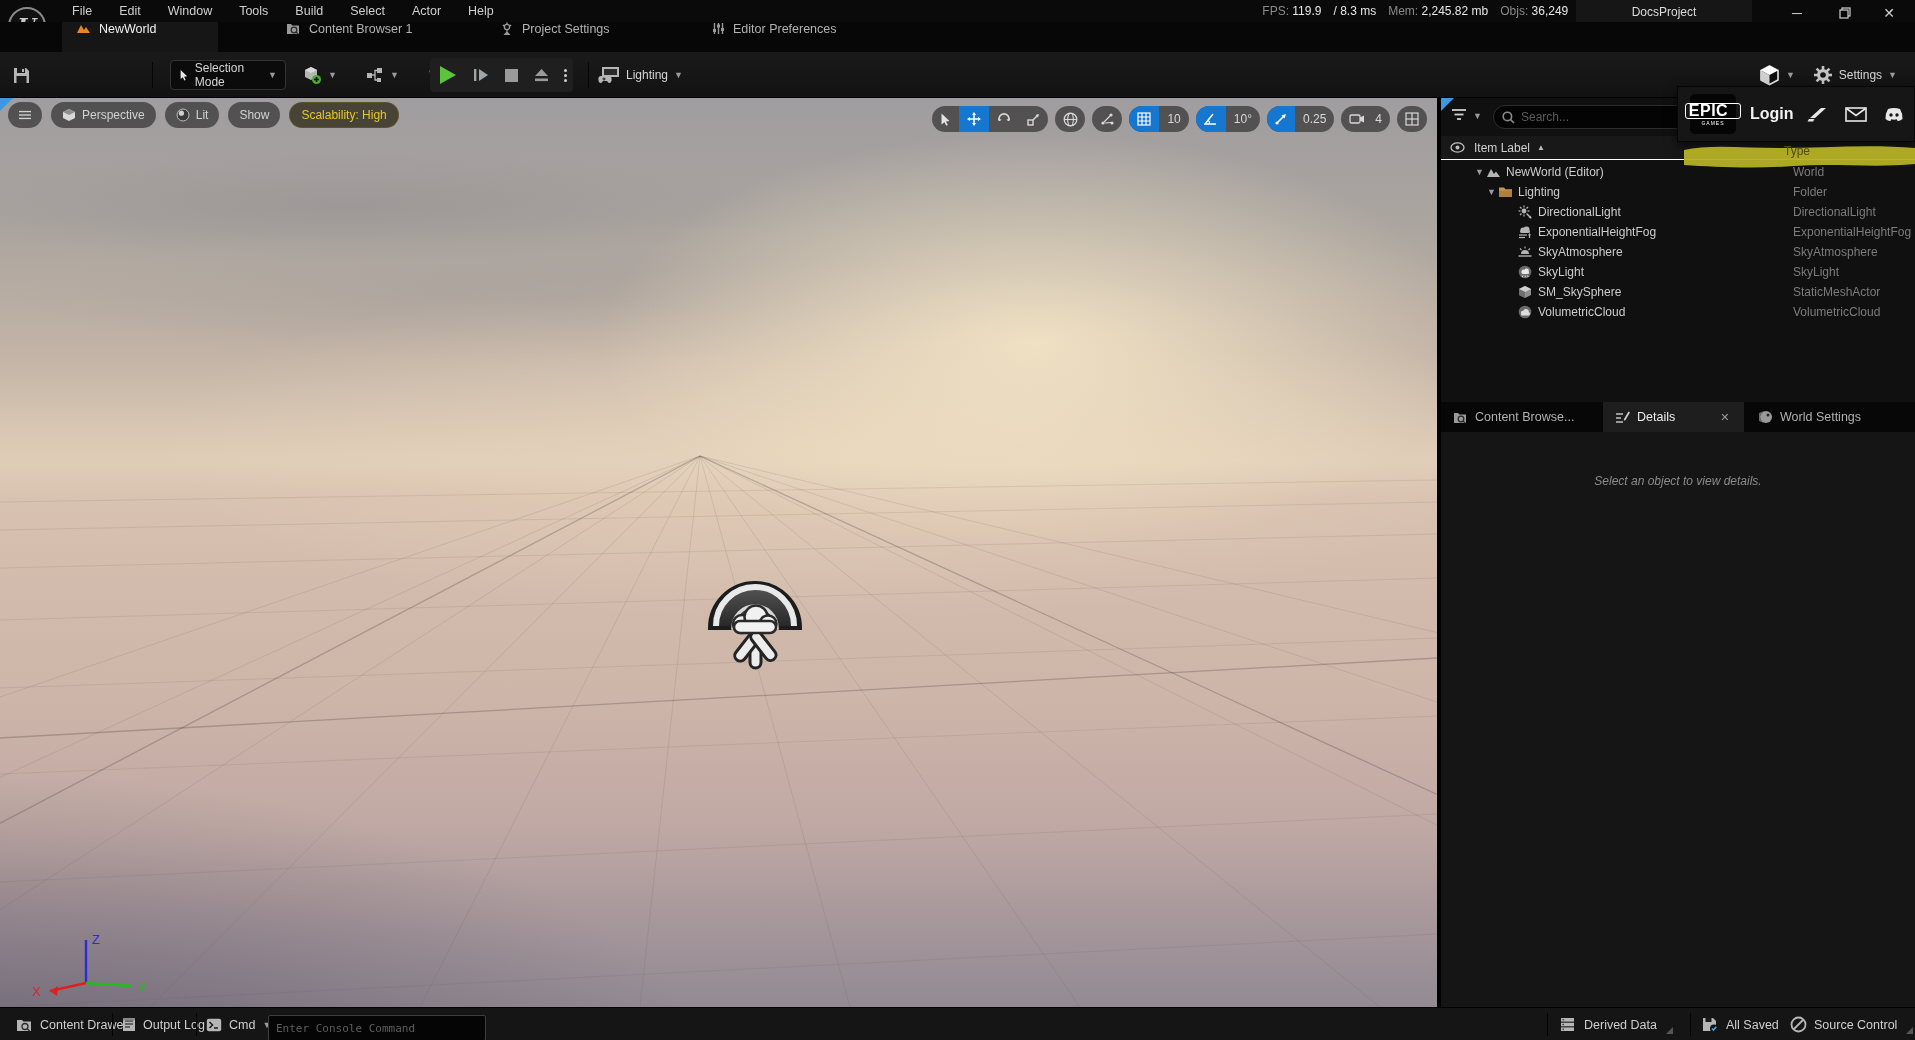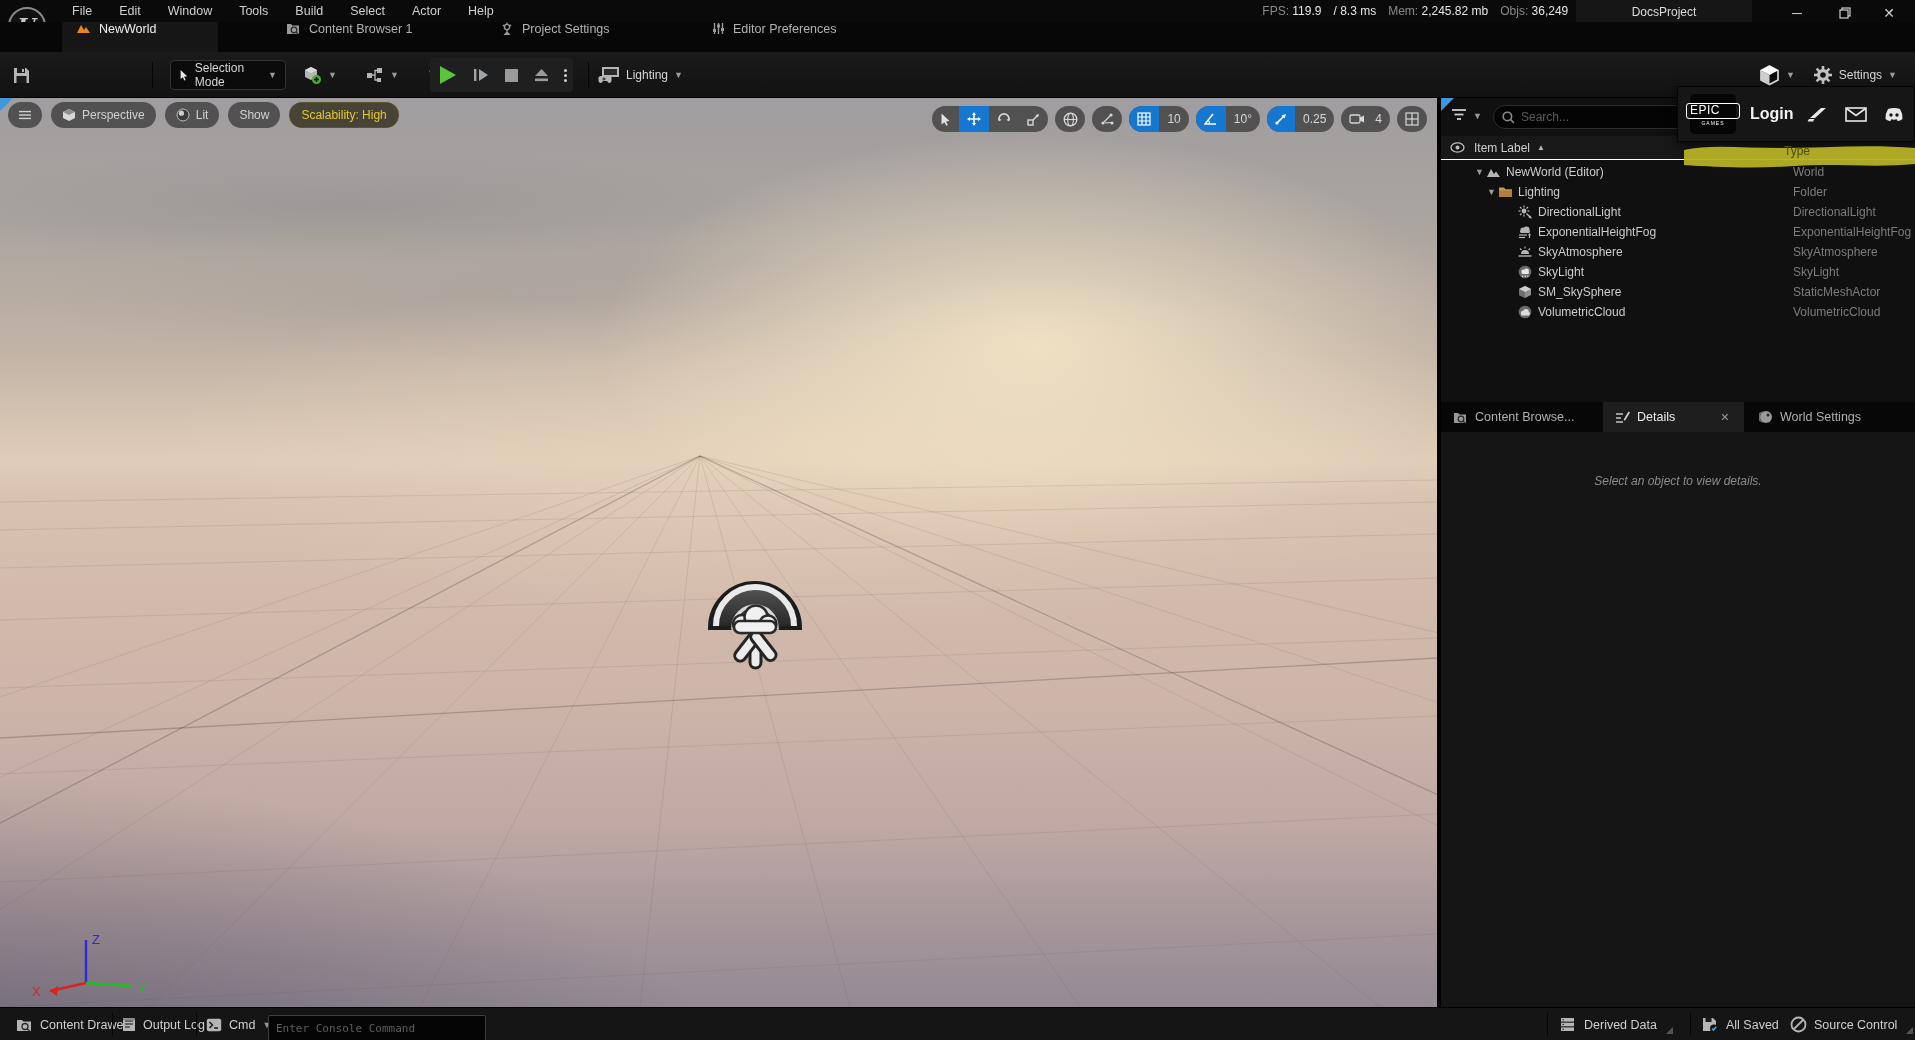--- a/index.html
+++ b/index.html
@@ -100,22 +100,22 @@
   .p-tab.active { background:#1e1e1e; color:#ececec; }
   #details-body { left:0; top:334px; width:474px; height:575px; background:#151515; }
   #details-empty { width:100%; text-align:center; padding-top:42px; color:#8b8b8b; font-style:italic; font-size:12px; }
 
   
   #login-overlay { left:1677px; top:86px; width:238px; height:56px; background:#161616;
                    border:1px solid #060606; box-shadow:0 4px 10px rgba(0,0,0,0.6);
                    display:flex; align-items:center; }
   #epic-badge { width:46px; height:40px; background:#050505; border-radius:5px; margin-left:12px;
                 display:flex; flex-direction:column; align-items:center; justify-content:center; color:#fff; }
-  #epic-badge .l1 { font-weight:normal; font-size:12px; letter-spacing:0.5px; border:1.5px solid #fff;
-                    border-radius:3px; padding:0px 19px 1px 3px; line-height:13px; }
+  #epic-badge .l1 { font-weight:bold; font-size:16px; letter-spacing:0.5px; border:1.5px solid #fff;
+                    border-radius:3px; padding:0px 12px 1px 3px; line-height:13px; }
   #epic-badge .l2 { font-size:5px; letter-spacing:1px; margin-top:1px; }
   #login-label { color:#f2f2f2; font-size:16px; font-weight:bold; margin-left:14px; }
   #overlay-icons { position:absolute; right:10px; display:flex; gap:17px; align-items:center; }
   #yellow-marker { left:1684px; top:140px; width:231px; height:30px; }
   #type-on-marker { left:1784px; top:144px; color:#504d10; font-size:12px; z-index:5; }
 
   
   #statusbar { left:0; top:1007px; width:1915px; height:33px; background:#151515; border-top:1px solid #000; }
   .sb-item { position:absolute; top:0; height:33px; display:flex; align-items:center; gap:7px; color:#cfcfcf; font-size:12.5px; }
   .sb-sep { position:absolute; top:5px; width:1px; height:23px; background:#040404; }

